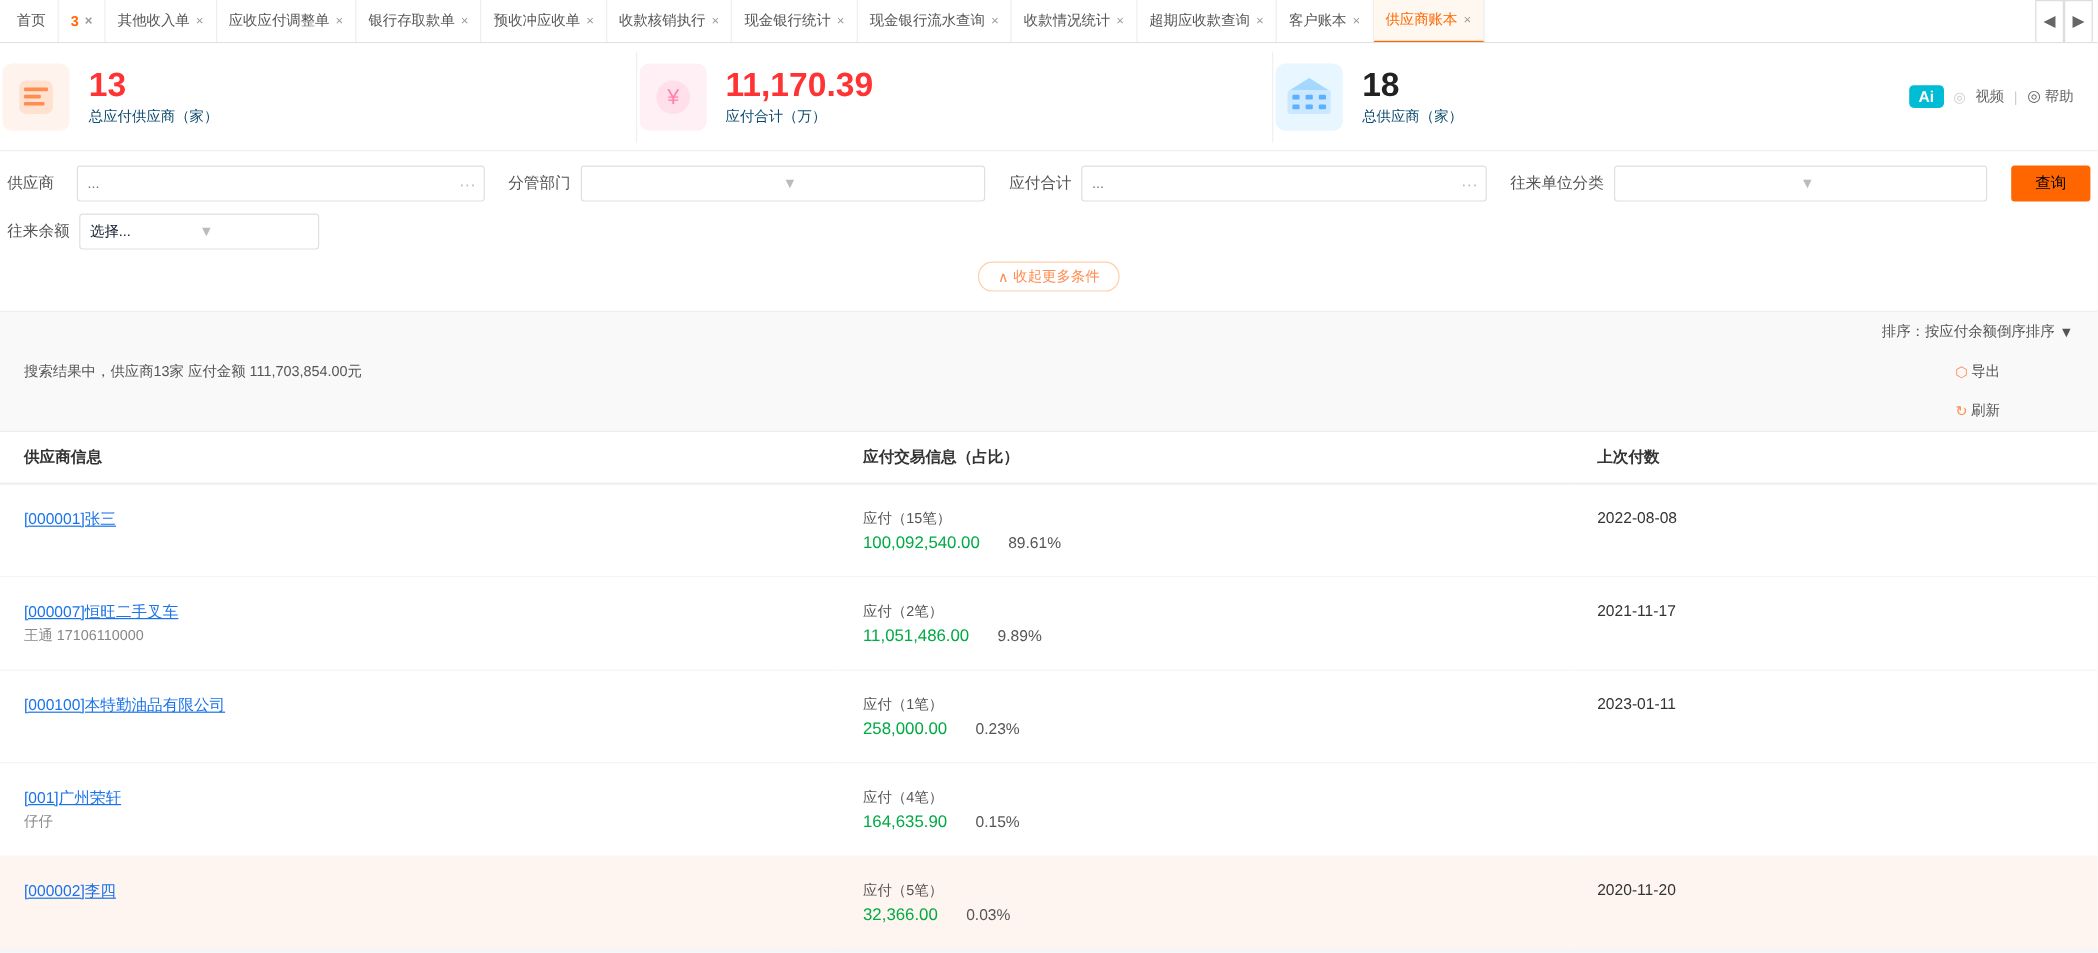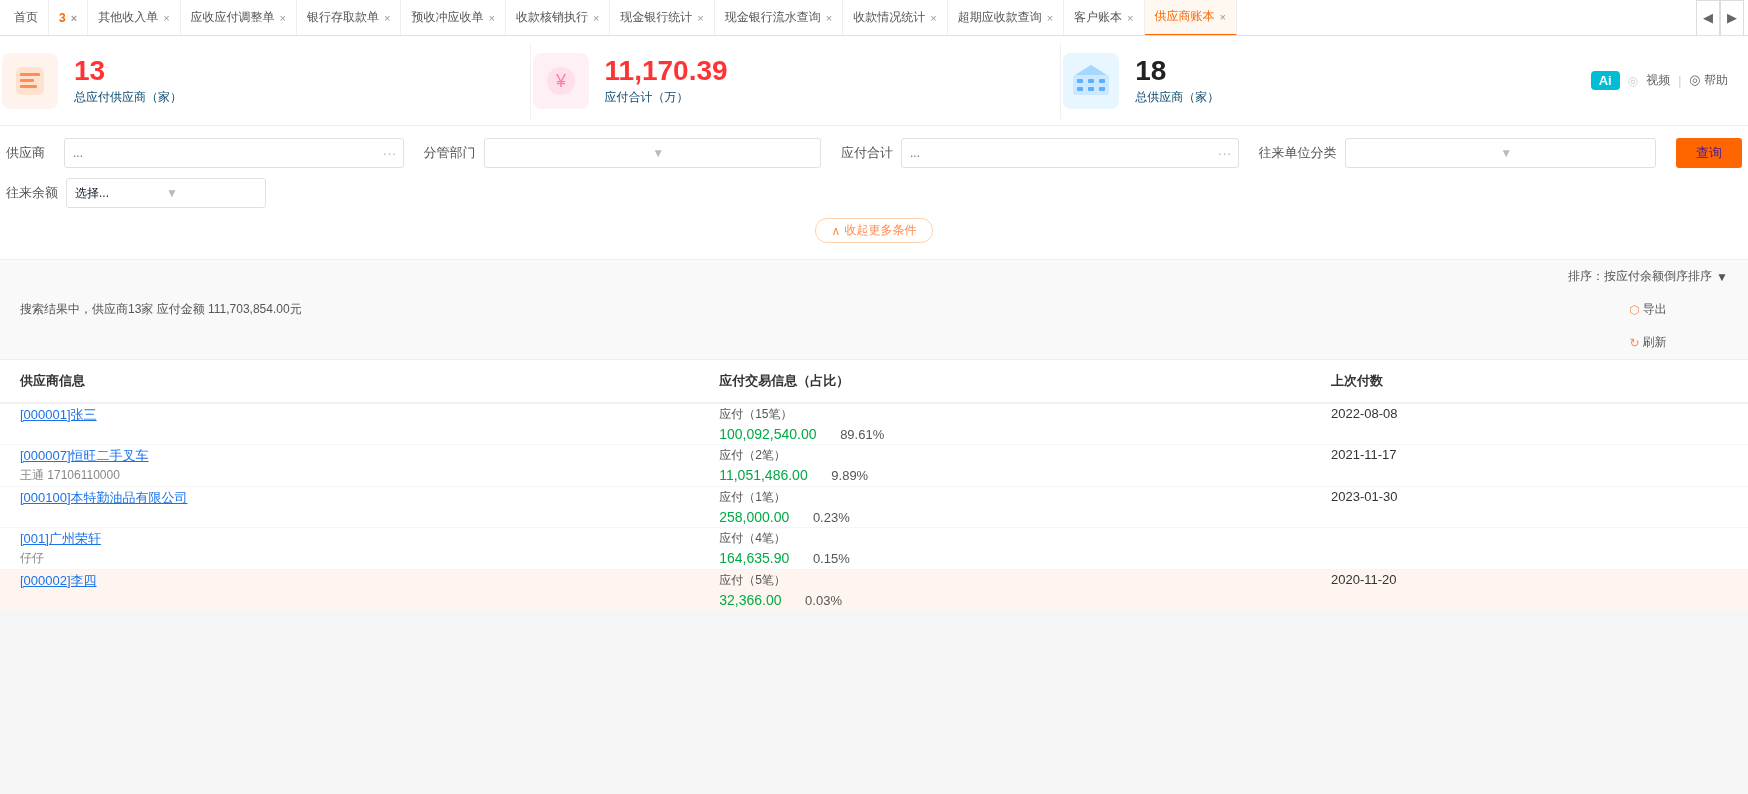--- a/index.html
+++ b/index.html
@@ -152,21 +152,21 @@
       background: #fff;
       padding: 0 8px;
       cursor: pointer;
     }
     .dropdown-field span { flex: 1; font-size: 12px; color: #999; }
     .dropdown-field .chevron { color: #bbb; font-size: 12px; }
     .query-btn {
       height: 30px;
       padding: 0 20px;
       background: #ff6600;
-      color: #4c1d95;
+      color: #000000;
       border: none;
       border-radius: 3px;
       font-size: 13px;
       cursor: pointer;
       white-space: nowrap;
     }
     .collapse-btn {
       display: flex;
       align-items: center;
       justify-content: center;
@@ -235,21 +235,21 @@
       text-align: left;
       font-size: 13px;
       color: #333;
       font-weight: 600;
     }
     .data-table tbody tr {
       border-bottom: 1px solid #f5f5f5;
     }
     .data-table tbody tr.highlighted { background: #fff5f0; }
     .data-table td {
-      padding: 2px 20px;
+      padding: 20px 20px;
       vertical-align: top;
       font-size: 13px;
       margin-left: 38px;
     }
     .supplier-link {
       color: #1a73e8;
       text-decoration: underline;
       cursor: pointer;
       font-size: 13px;
     }
@@ -523,21 +523,21 @@
             <a class="supplier-link">[000100]本特勤油品有限公司</a>
           </td>
           <td>
             <div class="tx-label">应付（1笔）</div>
             <div>
               <span class="amount-green">258,000.00</span>
               <span class="percent">0.23%</span>
             </div>
           </td>
           <td>
-            <span>2023-01-30</span>
+            <span>2023-01-11</span>
           </td>
         </tr>
 
         <tr>
           <td>
             <a class="supplier-link">[001]广州荣轩</a>
             <div class="supplier-sub">仔仔</div>
           </td>
           <td>
             <div class="tx-label">应付（4笔）</div>

